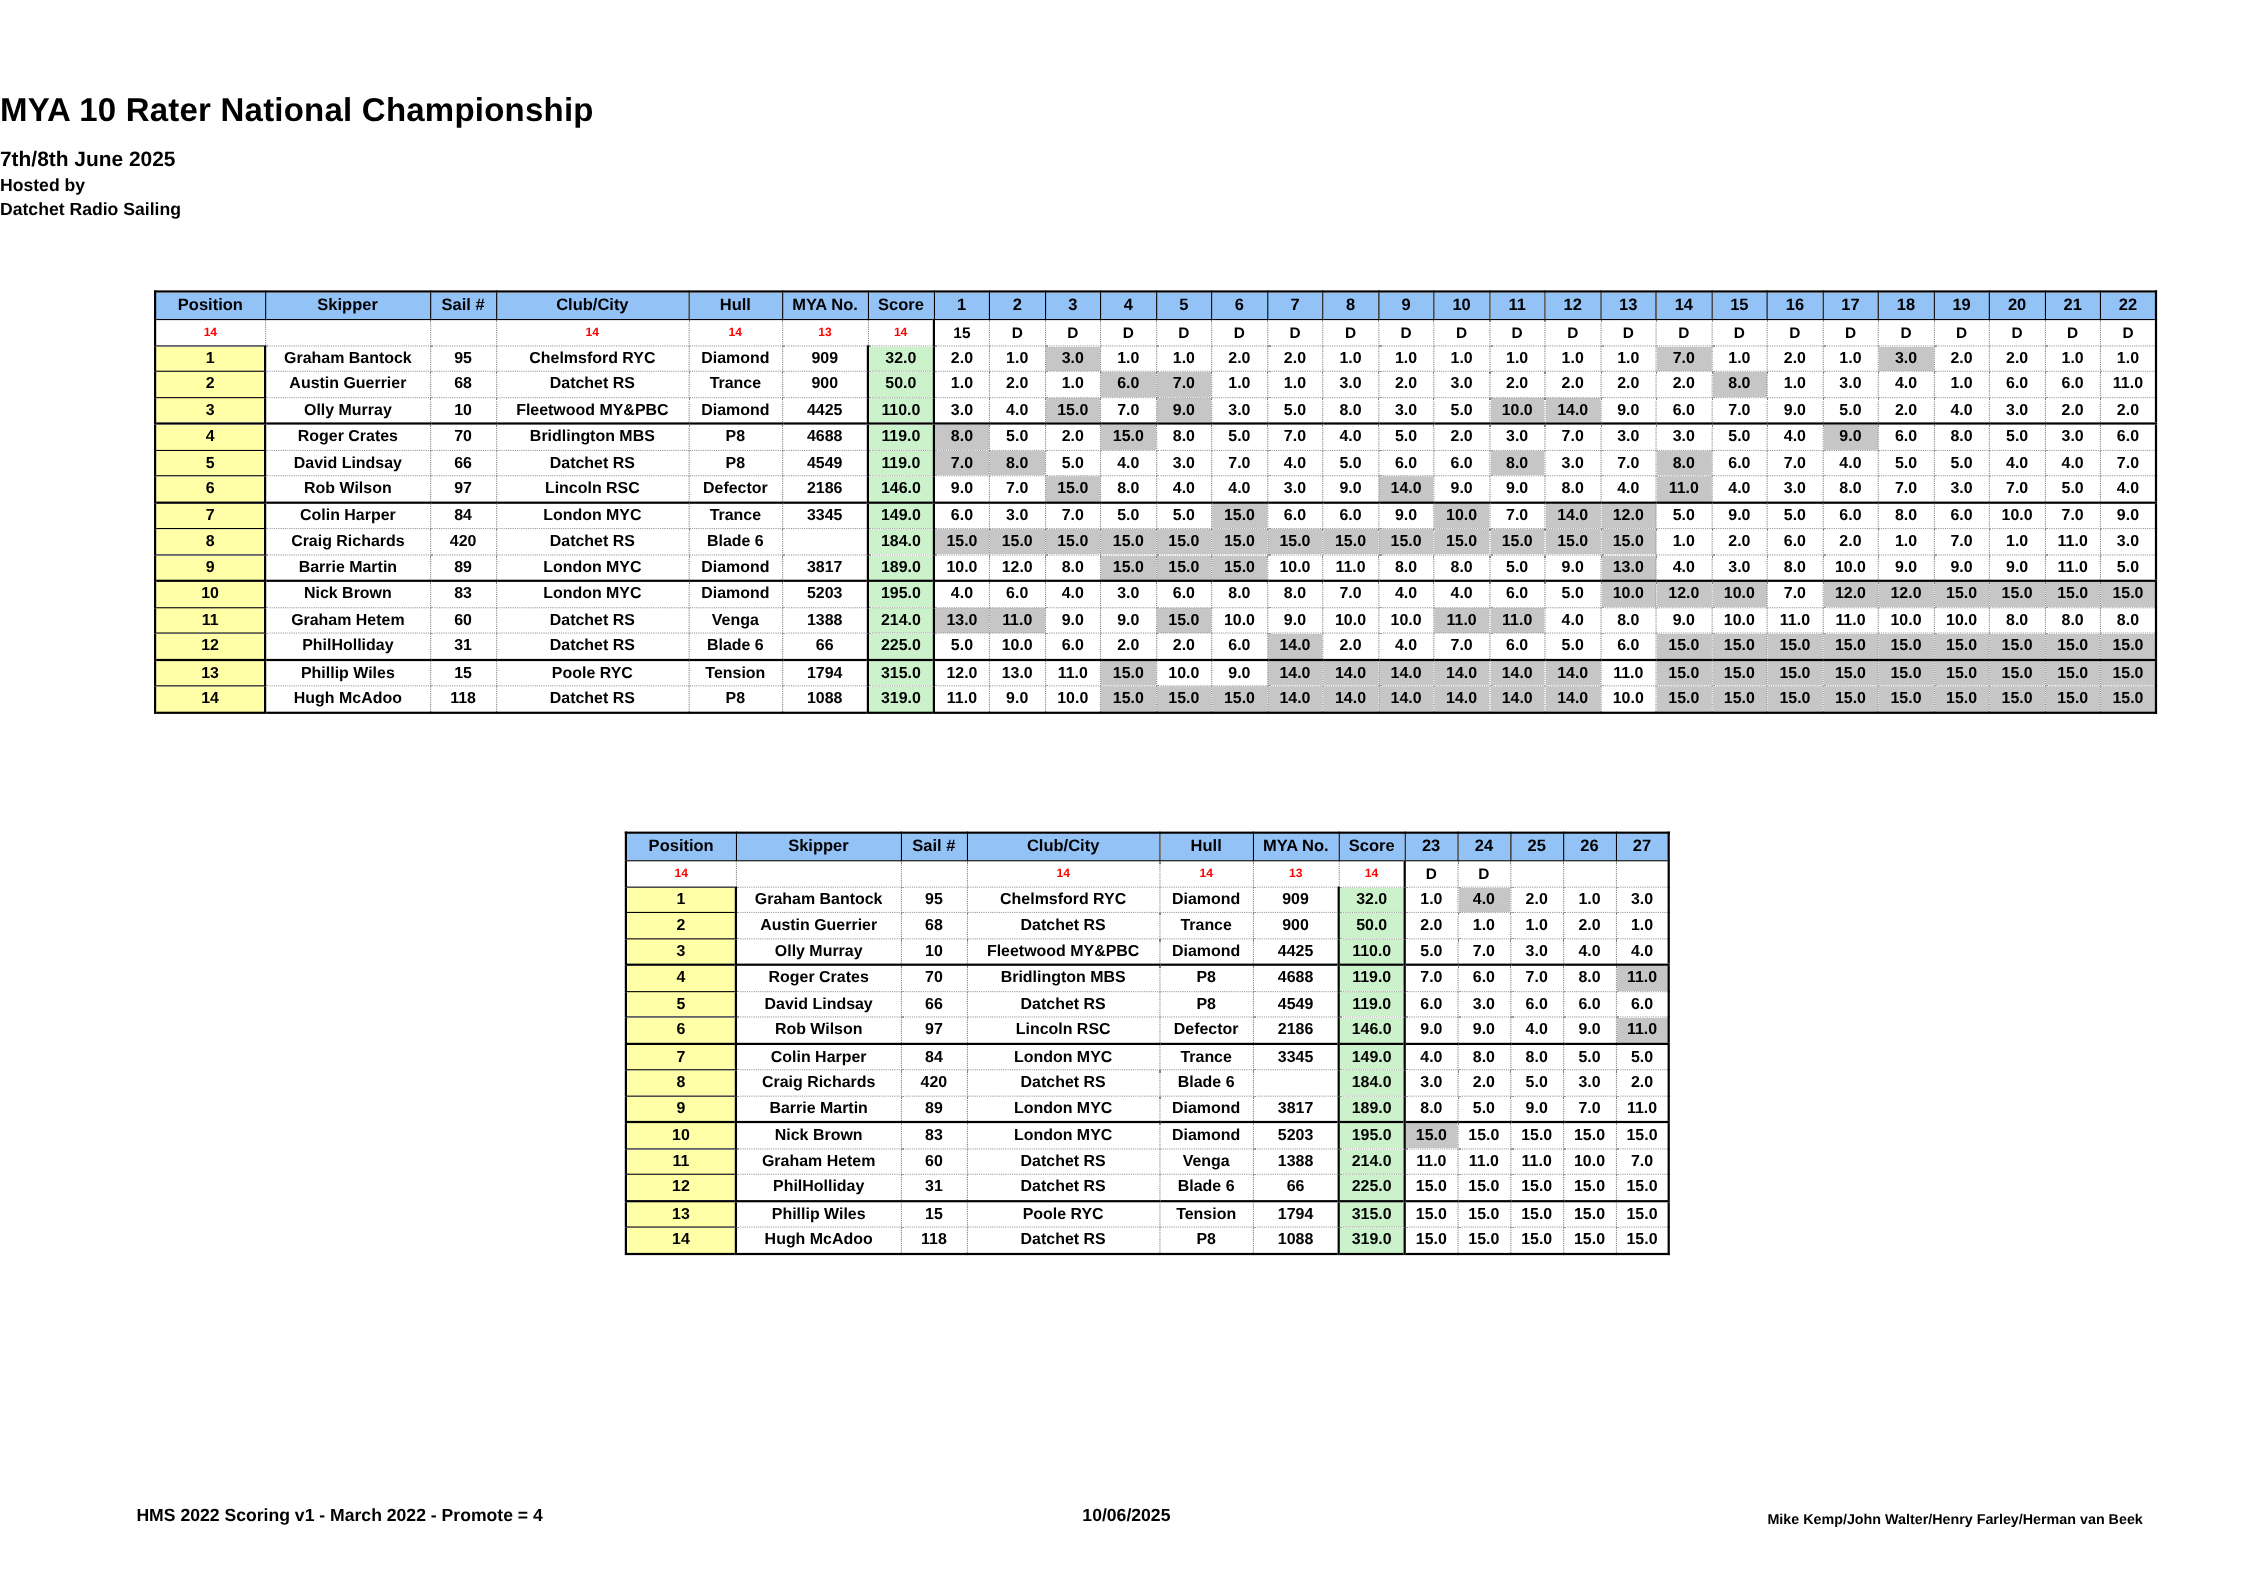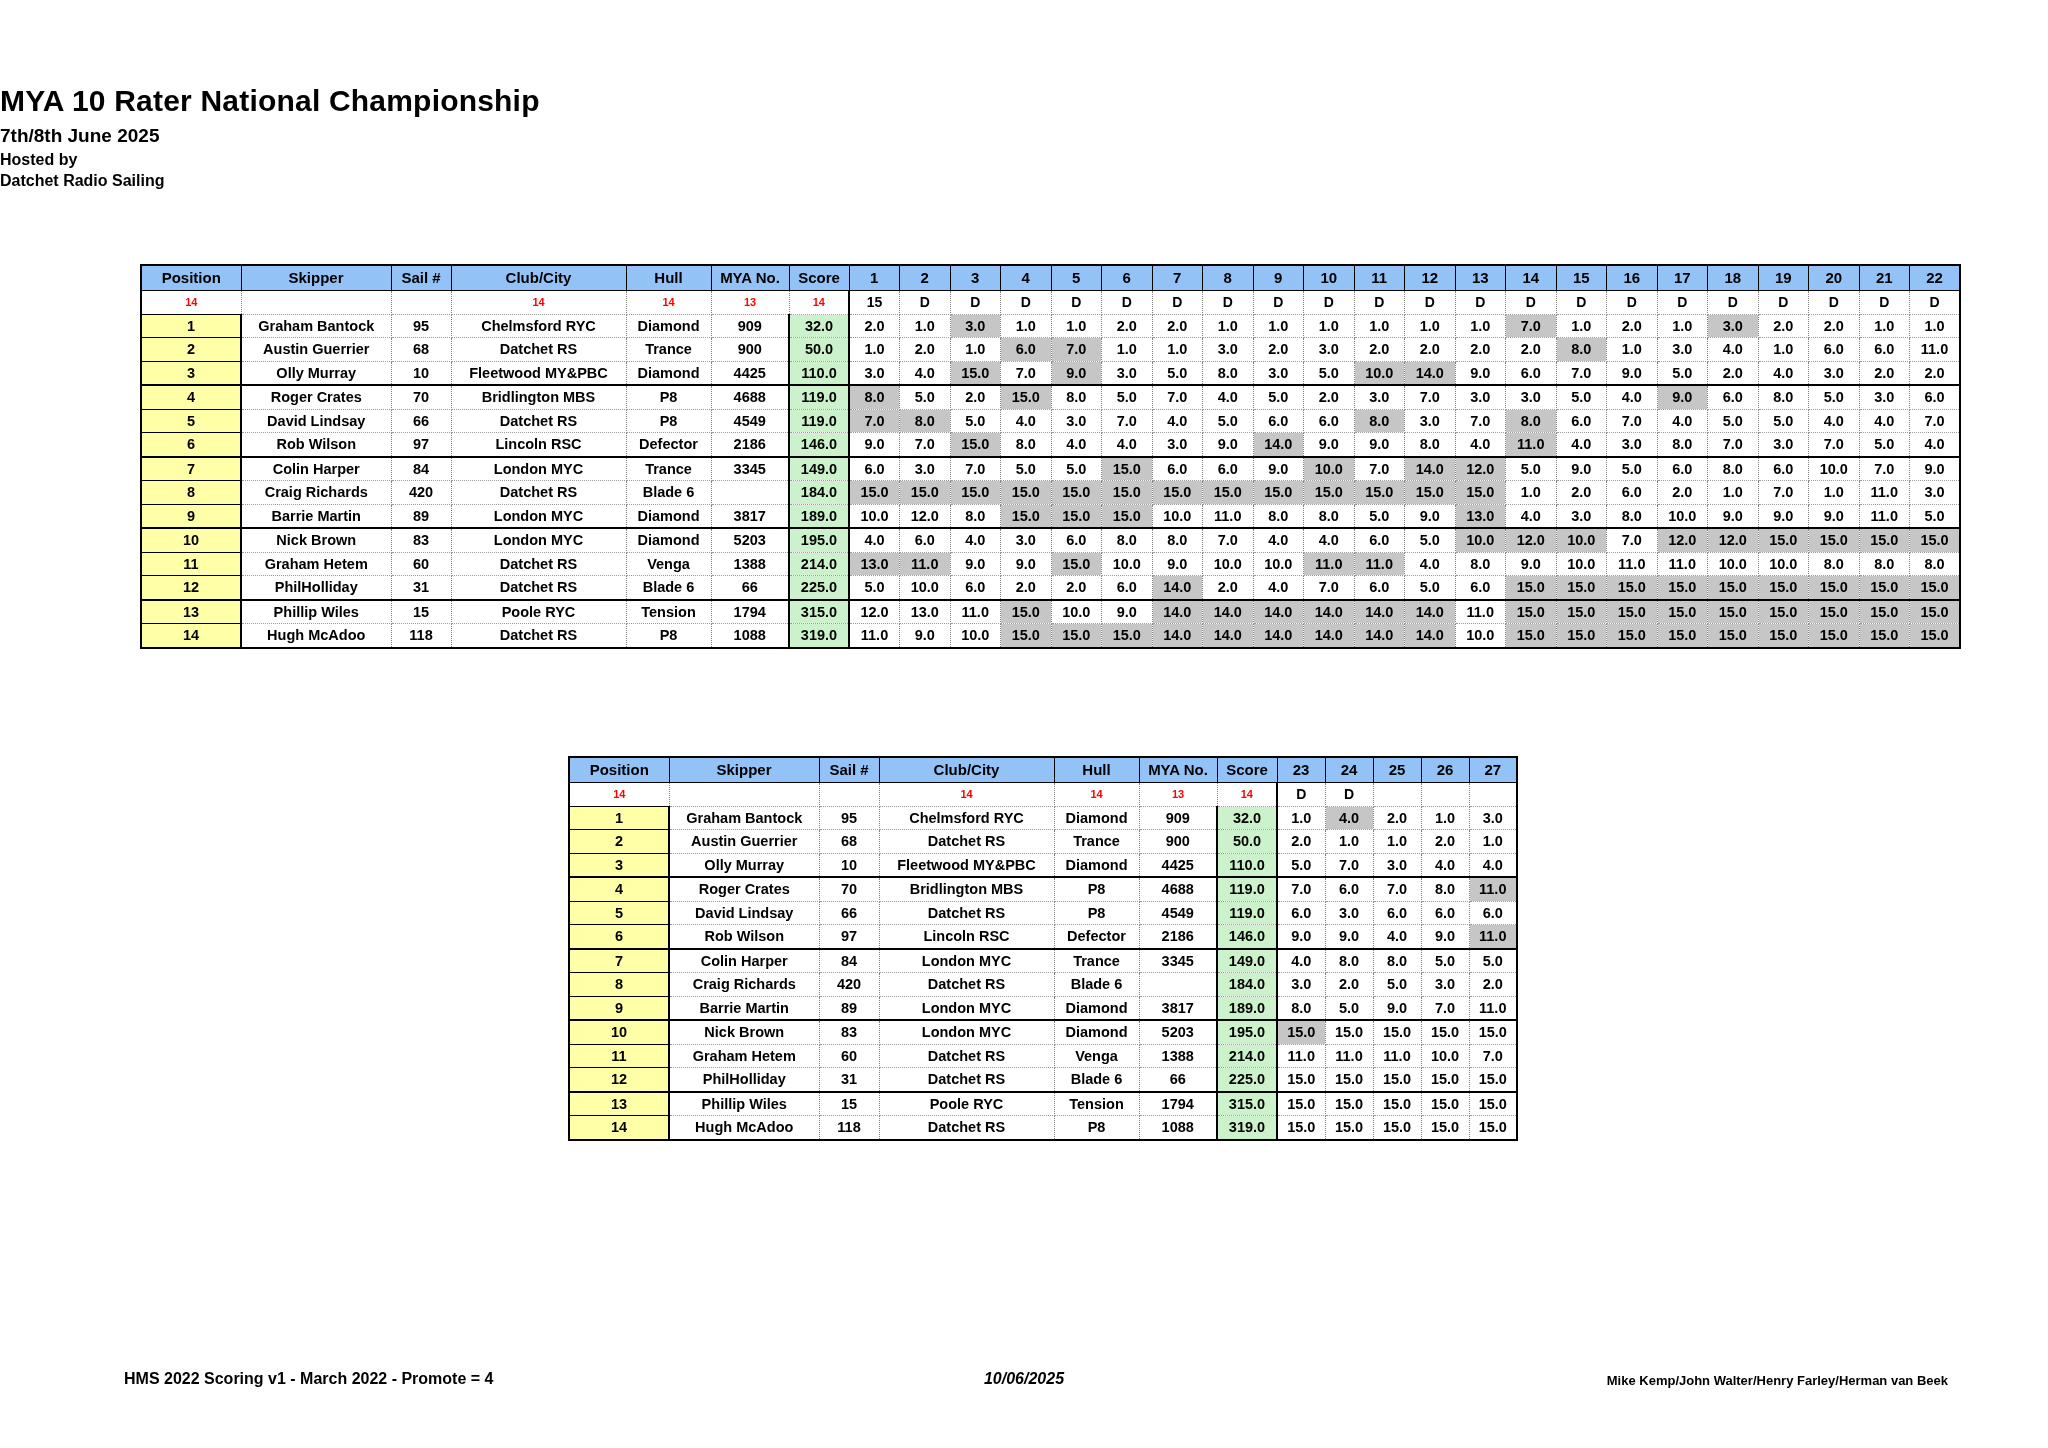--- a/index.html
+++ b/index.html
@@ -8,21 +8,21 @@
     background:#ffffff;
     font-family:"Liberation Sans", sans-serif;
     color:#000;
     position:relative;
     overflow:hidden;
   }
   .title-block{
     position:absolute;top:84px;left:0;width:2048px;text-align:left;
   }
   .title-main{font-size:30px;font-weight:bold;letter-spacing:.2px;}
-  .title-sub{font-size:19px;font-weight:bold;margin-top:7px;}
+  .title-sub{font-size:19px;font-weight:bold;margin-top:17px;}
   .title-sub2{font-size:16px;font-weight:bold;margin-top:4px;}
   .title-sub3{font-size:16px;font-weight:bold;margin-top:3px;}
 
   table.sheet{
     border-collapse:collapse;
     font-size:14.5px;
     font-weight:bold;
     table-layout:fixed;
     background:#fff;
   }
@@ -54,21 +54,21 @@
   .score-cell{background:#ccf2cc;border-left:2px solid #000 !important;border-right:2px solid #000 !important;}
   .discard{background:#c6c6c6;}
   .cnt-row td{height:27px;line-height:27px;border-bottom:1px dotted #555;}
   .cnt{color:#ff0000;font-size:11px;font-weight:normal;text-align:right;padding-right:3px;vertical-align:bottom;}
   .dmark{color:#000;font-size:14px;font-weight:normal;text-align:left;padding-left:3px;}
   .fifteen{font-size:14px;font-weight:normal;text-align:right;padding-right:3px;}
   .race-num{text-align:center;}
   .groupline{border-top:2px solid #000 !important;}
   .footer{position:absolute;bottom:0;left:0;width:2048px;height:110px;}
   .footer-left{position:absolute;left:124px;bottom:60px;font-size:16px;font-weight:bold;}
-  .footer-mid{position:absolute;left:0;width:2048px;text-align:center;bottom:60px;font-size:16px;font-weight:bold;font-style:italic;}
+  .footer-mid{position:absolute;left:0;width:2048px;text-align:center;bottom:60px;font-size:16px;font-weight:bold;}
   .footer-right{position:absolute;right:100px;bottom:60px;font-size:13px;font-weight:bold;}
 </style>
 </head>
 <body>
 
 <div class="title-block">
   <div class="title-main">MYA  10 Rater National Championship</div>
   <div class="title-sub">7th/8th June 2025</div>
   <div class="title-sub2">Hosted by</div>
   <div class="title-sub3">Datchet Radio Sailing</div>

